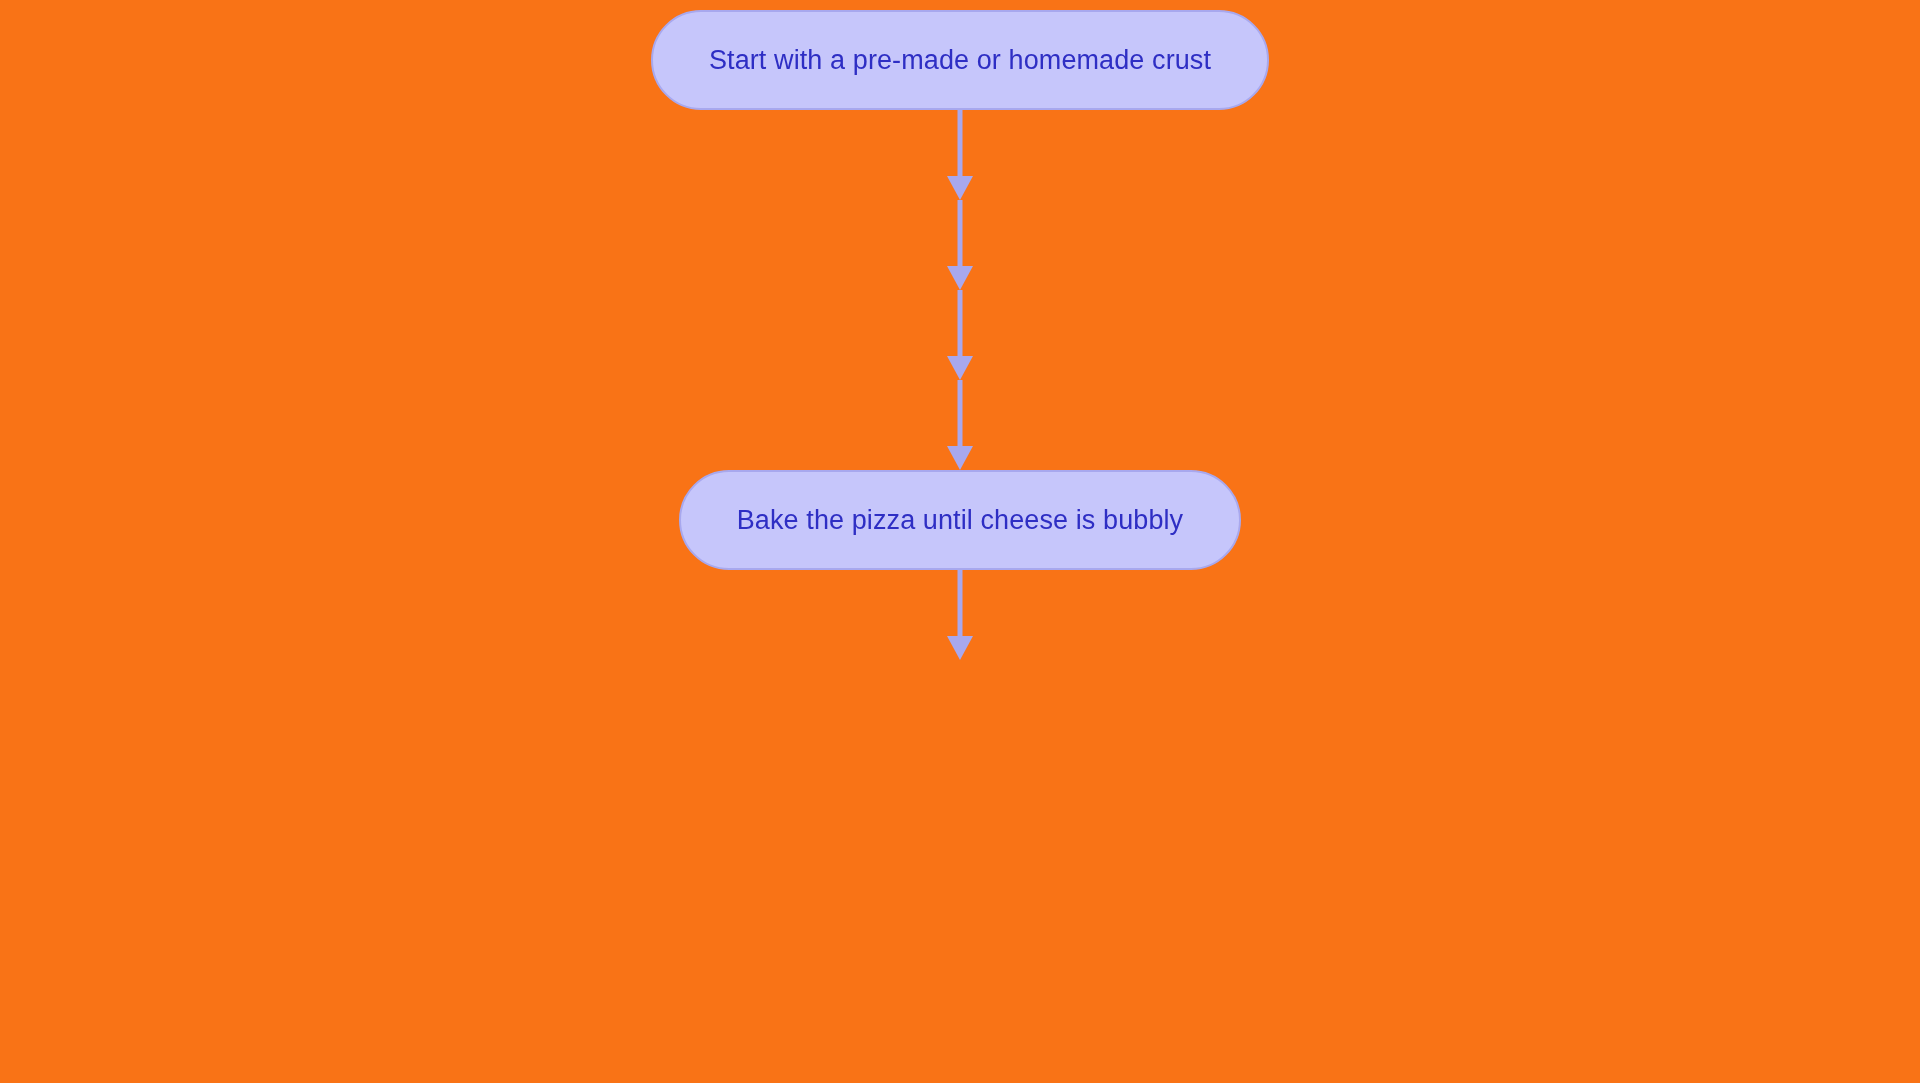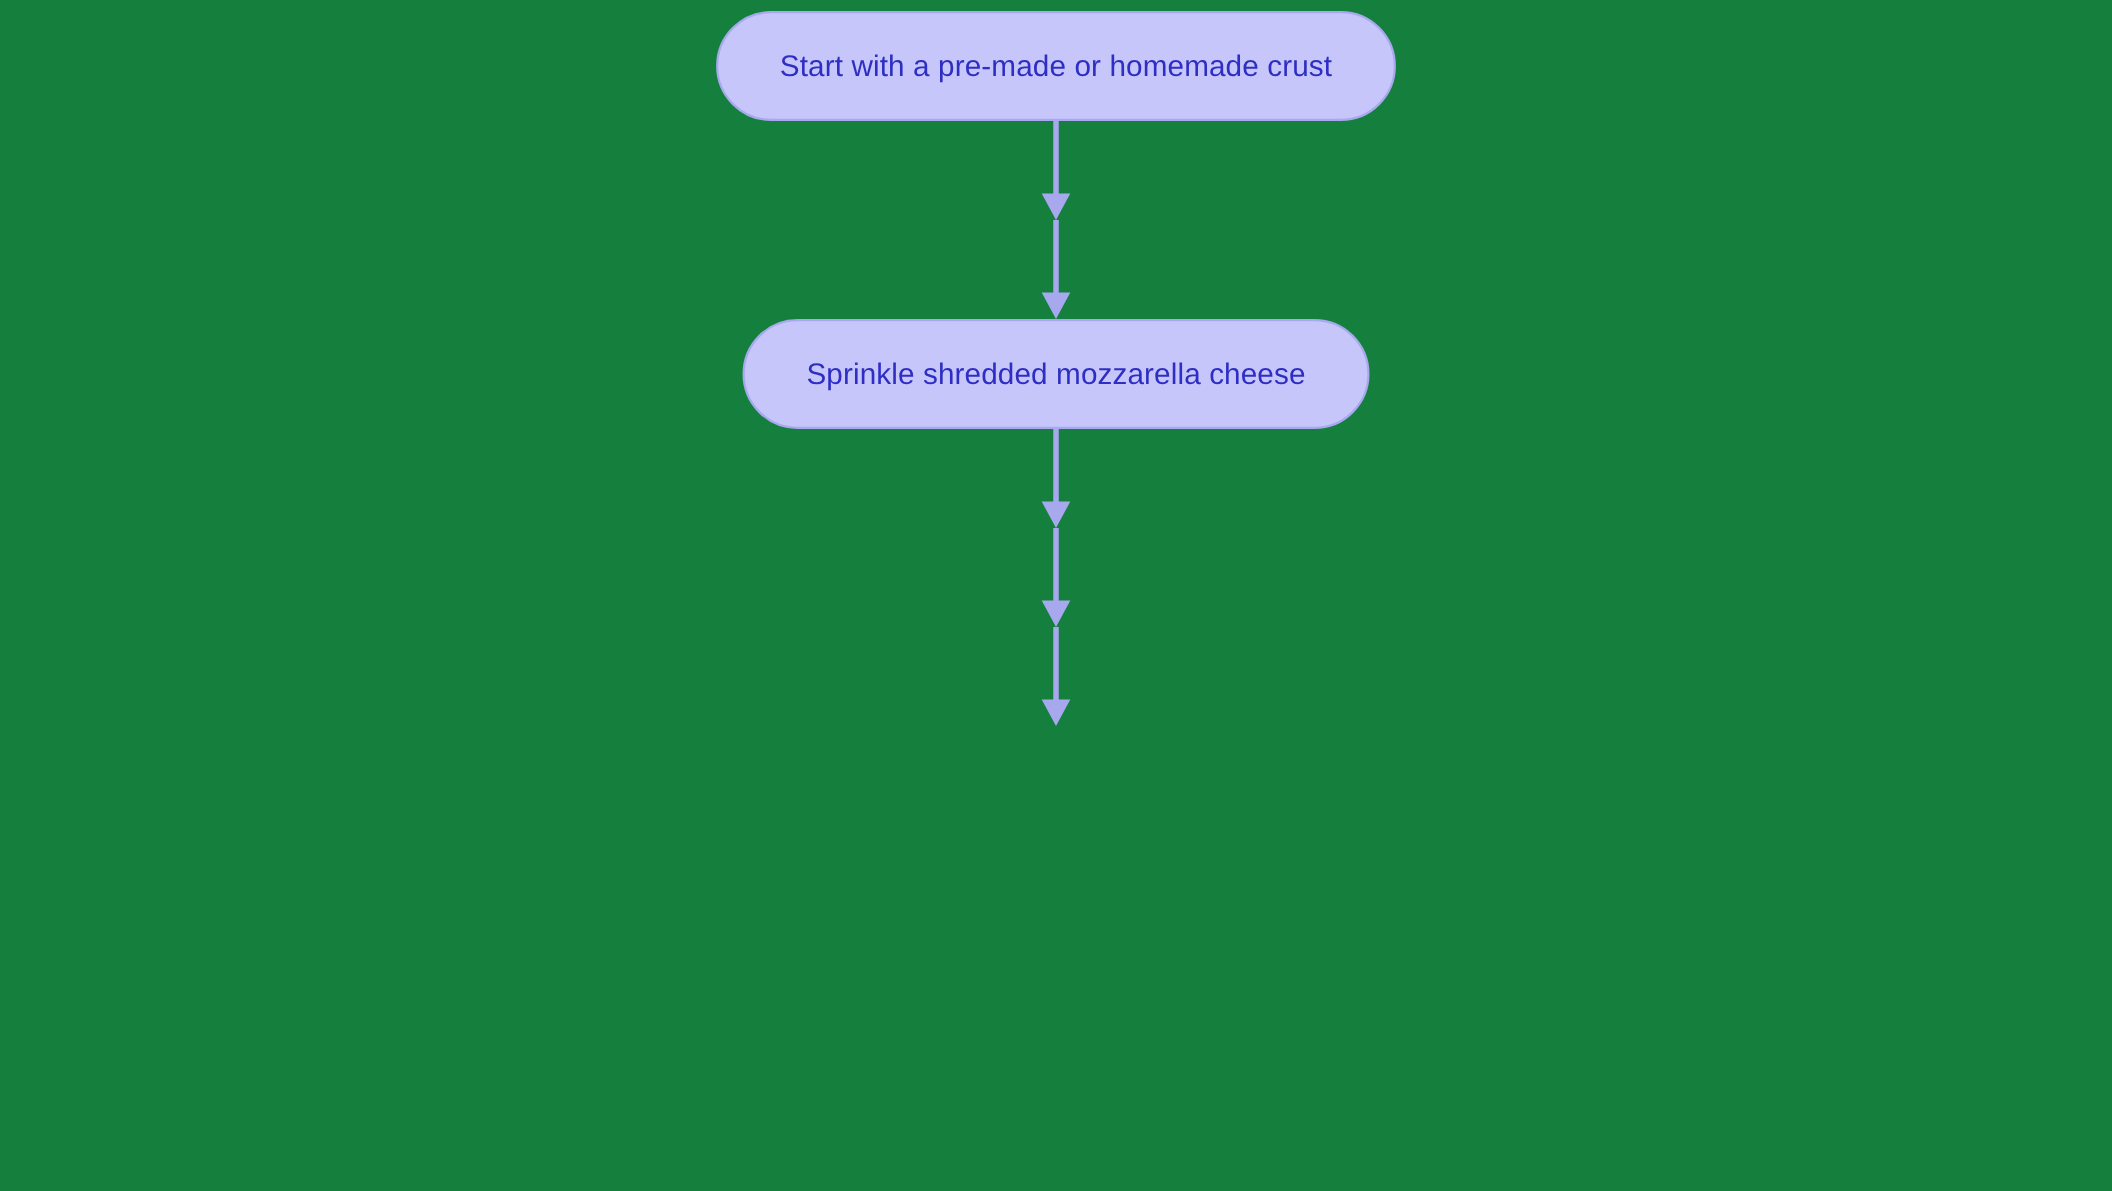--- a/index.html
+++ b/index.html
@@ -12,21 +12,21 @@
     width: 1920px;
     height: 1083px;
     overflow: hidden;
     font-family: "Liberation Sans", "DejaVu Sans", sans-serif;
   }
 
   #flowchart {
     position: relative;
     width: 1920px;
     height: 1083px;
-    background: #15803d;
+    background: #f97316;
   }
 
   .flow-column {
     position: absolute;
     left: 0;
     top: 0;
     width: 1920px;
     height: 1083px;
     display: flex;
     flex-direction: column;
@@ -97,35 +97,35 @@
       <div class="line"></div>
       <div class="head"></div>
     </div>
 
 
     <div class="connector">
       <div class="line"></div>
       <div class="head"></div>
     </div>
 
-    <div class="node">
-      <span>Sprinkle shredded mozzarella cheese</span>
-    </div>
 
     <div class="connector">
       <div class="line"></div>
       <div class="head"></div>
     </div>
 
 
     <div class="connector">
       <div class="line"></div>
       <div class="head"></div>
     </div>
 
+    <div class="node">
+      <span>Bake the pizza until cheese is bubbly</span>
+    </div>
 
     <div class="connector">
       <div class="line"></div>
       <div class="head"></div>
     </div>
 
 
   </div>
 </div>
 

